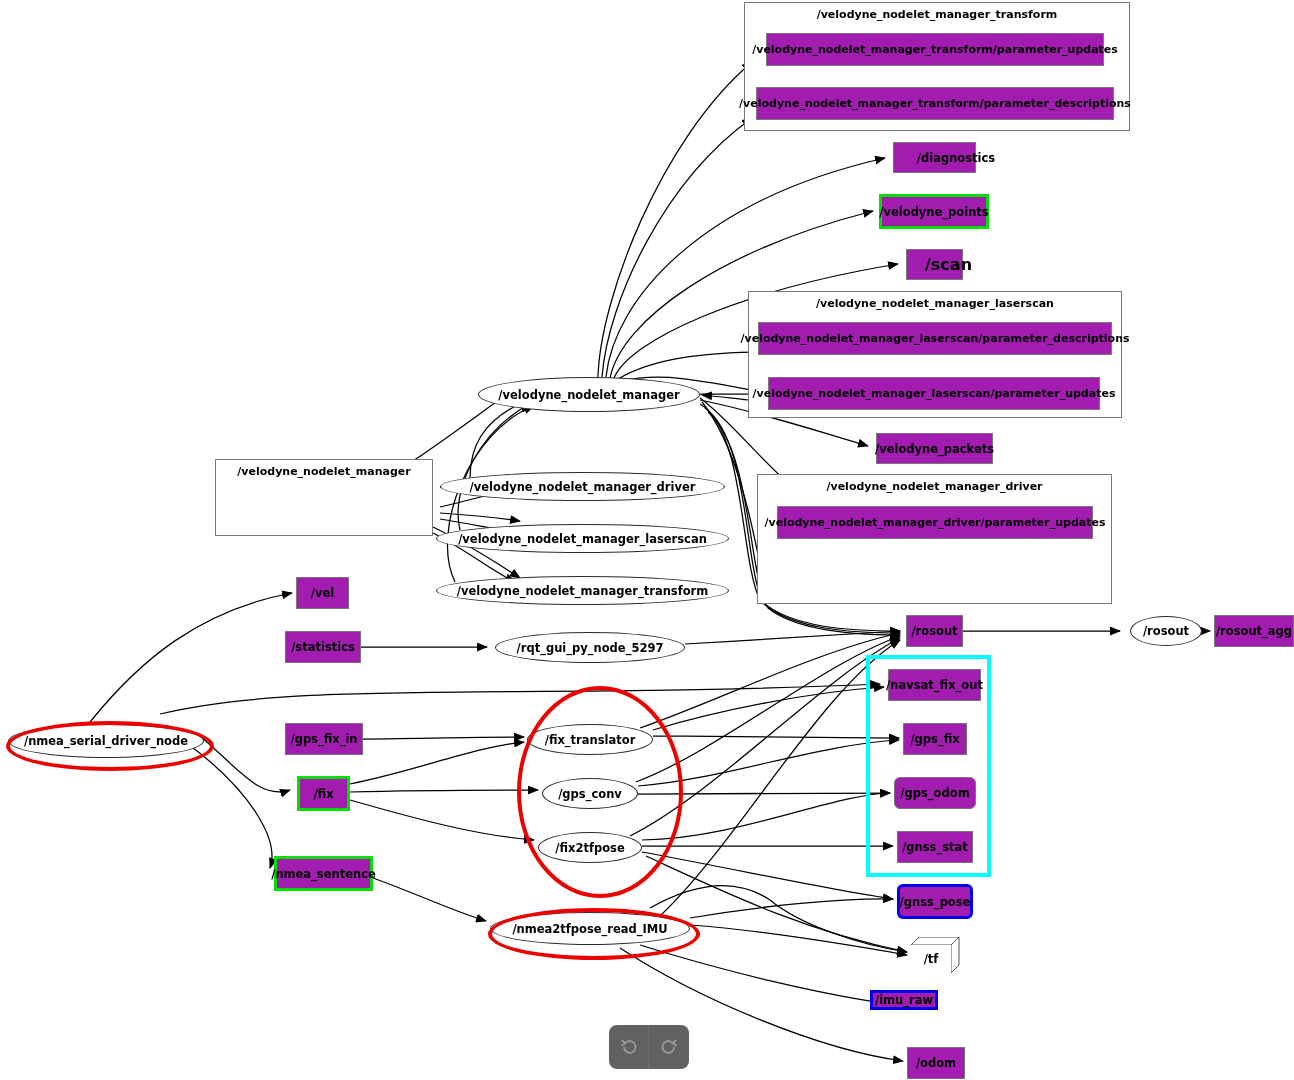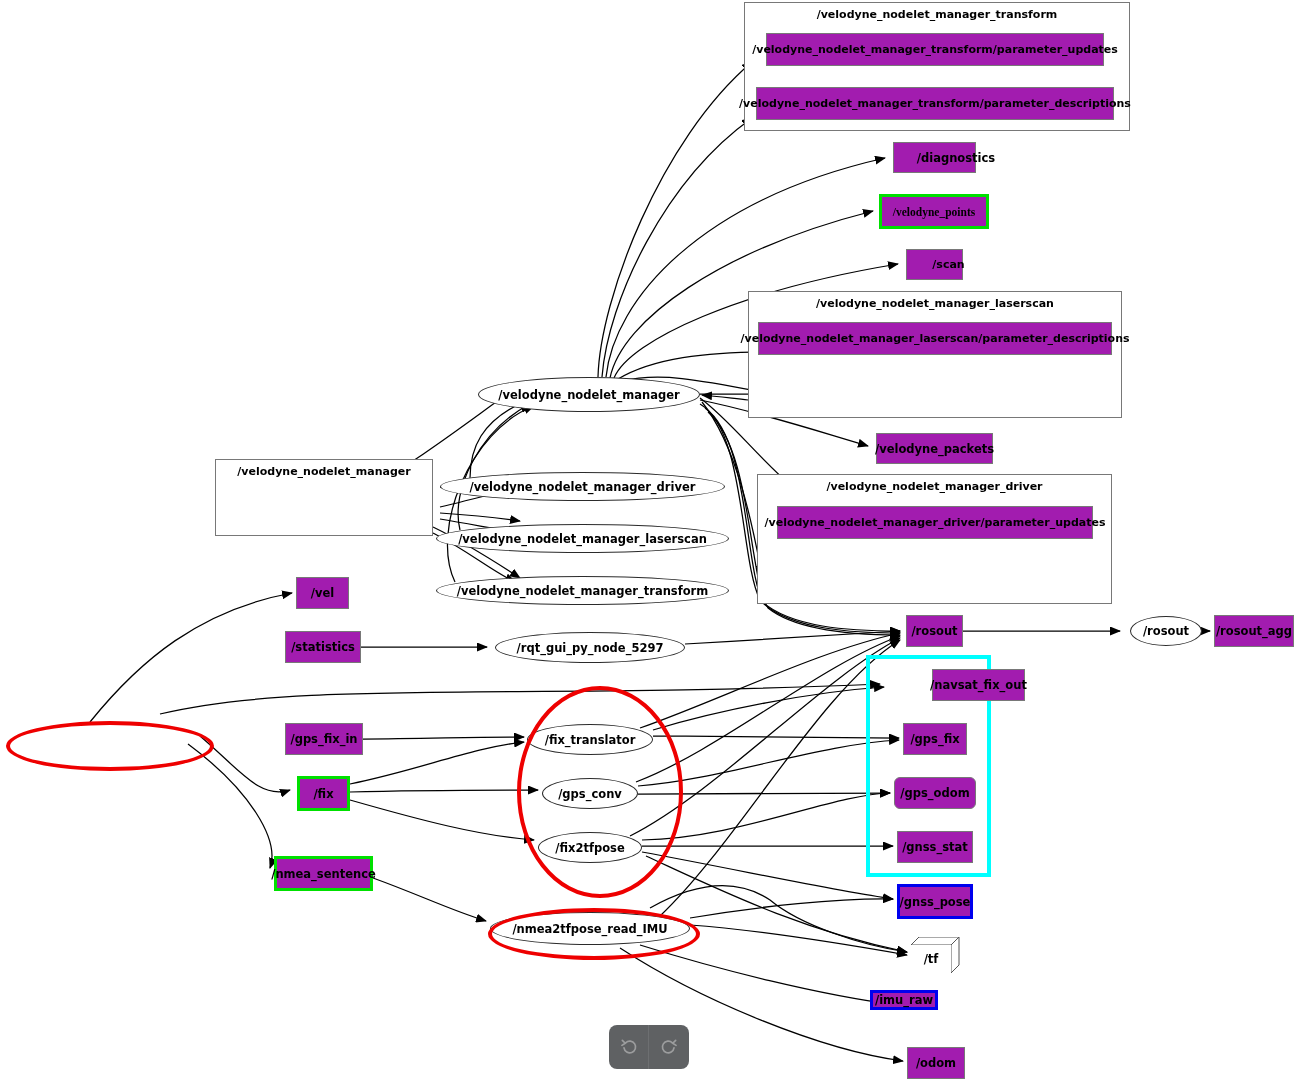--- a/index.html
+++ b/index.html
@@ -140,43 +140,46 @@
   <div class="node topic" style="left:756px;top:87px;width:358px;height:33px;font-size:11px;">
     <span>/velodyne_nodelet_manager_transform/parameter_descriptions</span>
   </div>
 
   <div class="cluster" style="left:748px;top:291px;width:374px;height:127px;">
     <div class="ctitle" style="font-size:11px;">/velodyne_nodelet_manager_laserscan</div>
   </div>
   <div class="node topic" style="left:758px;top:322px;width:354px;height:33px;font-size:11px;">
     <span>/velodyne_nodelet_manager_laserscan/parameter_descriptions</span>
   </div>
+  <div class="node topic" style="left:768px;top:377px;width:332px;height:33px;font-size:11px;">
+    <span>/velodyne_nodelet_manager_laserscan/parameter_updates</span>
+  </div>
 
   <div class="cluster" style="left:757px;top:474px;width:355px;height:130px;">
     <div class="ctitle" style="font-size:11px;">/velodyne_nodelet_manager_driver</div>
   </div>
   <div class="node topic" style="left:777px;top:506px;width:316px;height:33px;font-size:11px;">
     <span>/velodyne_nodelet_manager_driver/parameter_updates</span>
   </div>
 
   <div class="cluster" style="left:215px;top:459px;width:218px;height:77px;">
     <div class="ctitle" style="font-size:11px;">/velodyne_nodelet_manager</div>
   </div>
 
   <div class="group-hi cyan" style="left:866px;top:655px;width:125px;height:222px;"></div>
 
   <div class="node topic" style="left:893px;top:142px;width:83px;height:31px;font-size:11.5px;padding-left:43px;">
     <span>/diagnostics</span>
     </div>
 
-  <div class="node topic green" style="left:879px;top:194px;width:110px;height:35px;font-size:11.5px;font-family:Liberation Serif, serif;">
+  <div class="node topic green" style="left:879px;top:194px;width:110px;height:35px;font-size:11.5px;">
     <span>/velodyne_points</span>
     </div>
 
-  <div class="node topic" style="left:906px;top:249px;width:57px;height:31px;font-size:11px;padding-left:28px;">
+  <div class="node topic" style="left:906px;top:249px;width:57px;height:31px;font-size:16px;padding-left:28px;">
     <span>/scan</span>
     </div>
 
   <div class="node topic" style="left:876px;top:433px;width:117px;height:31px;font-size:11.5px;">
     <span>/velodyne_packets</span>
     </div>
 
   <div class="node topic" style="left:296px;top:577px;width:53px;height:32px;font-size:11.5px;">
     <span>/vel</span>
     </div>
@@ -186,21 +189,21 @@
     </div>
 
   <div class="node topic" style="left:906px;top:615px;width:57px;height:32px;font-size:11.5px;">
     <span>/rosout</span>
     </div>
 
   <div class="node topic" style="left:1214px;top:615px;width:80px;height:32px;font-size:11.5px;">
     <span>/rosout_agg</span>
     </div>
 
-  <div class="node topic" style="left:888px;top:669px;width:93px;height:32px;font-size:11.5px;margin-left:44px;">
+  <div class="node topic" style="left:888px;top:669px;width:93px;height:32px;font-size:11.5px;">
     <span>/navsat_fix_out</span>
     </div>
 
   <div class="node topic" style="left:285px;top:723px;width:78px;height:32px;font-size:11.5px;">
     <span>/gps_fix_in</span>
     </div>
 
   <div class="node topic" style="left:903px;top:723px;width:64px;height:32px;font-size:11.5px;">
     <span>/gps_fix</span>
     </div>
@@ -214,21 +217,21 @@
     </div>
 
   <div class="node topic" style="left:897px;top:831px;width:76px;height:32px;font-size:11.5px;">
     <span>/gnss_stat</span>
     </div>
 
   <div class="node topic green" style="left:274px;top:856px;width:99px;height:35px;font-size:11.5px;text-align:right;">
     <span>/nmea_sentence</span>
     </div>
 
-  <div class="node topic blue" style="left:897px;top:884px;width:76px;height:35px;font-size:11.5px;">
+  <div class="node topic blue" style="left:897px;top:884px;width:76px;height:35px;font-size:11.5px;border-radius:6px;">
     <span>/gnss_pose</span>
     </div>
 
   <div class="node topic blue" style="left:870px;top:990px;width:68px;height:20px;font-size:11.5px;">
     <span>/imu_raw</span>
     </div>
 
   <div class="node topic" style="left:907px;top:1047px;width:58px;height:32px;font-size:11.5px;">
     <span>/odom</span>
     </div>
@@ -262,20 +265,23 @@
     </div>
 
   <div class="node nodeell" style="left:495px;top:632px;width:190px;height:31px;font-size:11.5px;">
     <span>/rqt_gui_py_node_5297</span>
     </div>
 
   <div class="node nodeell" style="left:1130px;top:616px;width:72px;height:30px;font-size:11.5px;">
     <span>/rosout</span>
     </div>
 
+  <div class="node nodeell" style="left:8px;top:724px;width:196px;height:34px;font-size:11.5px;">
+    <span>/nmea_serial_driver_node</span>
+    </div>
 
   <div class="node nodeell" style="left:527px;top:724px;width:126px;height:31px;font-size:11.5px;">
     <span>/fix_translator</span>
     </div>
 
   <div class="node nodeell" style="left:542px;top:778px;width:96px;height:31px;font-size:11.5px;">
     <span>/gps_conv</span>
     </div>
 
   <div class="node nodeell" style="left:538px;top:832px;width:104px;height:31px;font-size:11.5px;">

